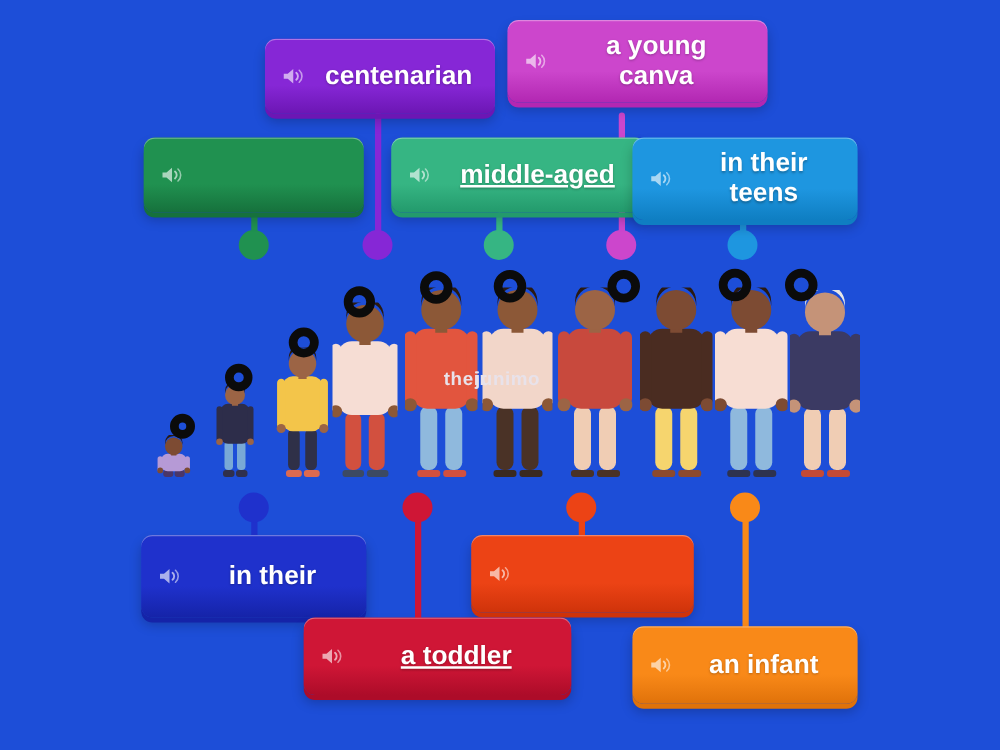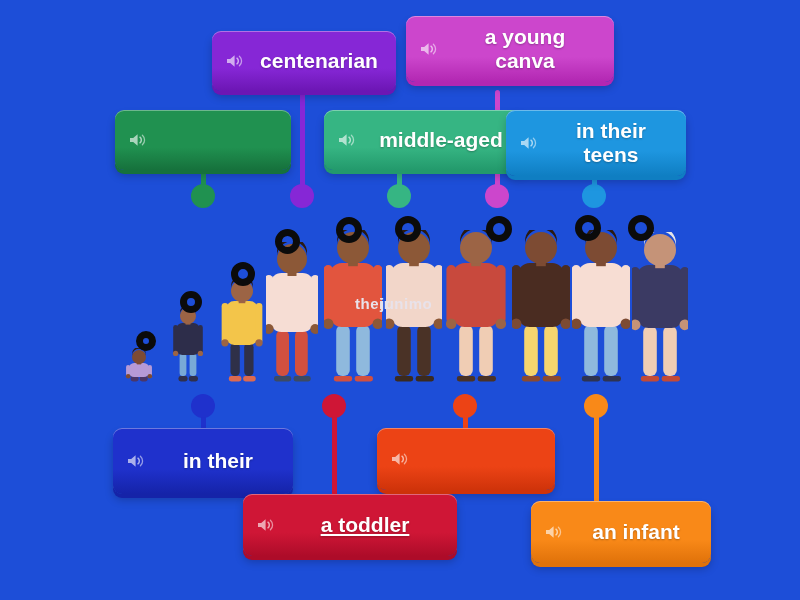--- a/index.html
+++ b/index.html
@@ -302,21 +302,21 @@
       </div>
       <div class="tile" style="left: 115px; top: 110px; width: 176px; height: 60px; background: linear-gradient(rgb(32, 145, 80) 0%, rgb(32, 145, 80) 62%, rgb(22, 113, 60) 100%); box-shadow: rgba(255, 255, 255, 0.35) 0px 1px 0px inset, rgb(22, 113, 60) 0px 4px 0px, rgba(0, 0, 0, 0.22) 0px 6px 9px;">
         <span class="spk">
           <svg viewBox="0 0 18 16">
             <path d="M1 6h3.2L8.6 2.2v11.6L4.2 10H1z" fill="#ffffff"></path>
             <path d="M11 5.2a3.6 3.6 0 0 1 0 5.6" stroke="#ffffff" stroke-width="1.5" fill="none" stroke-linecap="round"></path>
             <path d="M13.4 3.2a6.4 6.4 0 0 1 0 9.6" stroke="#ffffff" stroke-width="1.3" fill="none" stroke-linecap="round" opacity=".85"></path>
           </svg>
         </span>
       </div>
-      <div class="tile" style="left: 324px; top: 110px; width: 204px; height: 60px; background: linear-gradient(rgb(54, 181, 131) 0%, rgb(54, 181, 131) 62%, rgb(35, 154, 108) 100%); box-shadow: rgba(255, 255, 255, 0.35) 0px 1px 0px inset, rgb(35, 154, 108) 0px 4px 0px, rgba(0, 0, 0, 0.22) 0px 6px 9px;">
+      <div class="tile" style="left: 313px; top: 110px; width: 204px; height: 60px; background: linear-gradient(rgb(54, 181, 131) 0%, rgb(54, 181, 131) 62%, rgb(35, 154, 108) 100%); box-shadow: rgba(255, 255, 255, 0.35) 0px 1px 0px inset, rgb(35, 154, 108) 0px 4px 0px, rgba(0, 0, 0, 0.22) 0px 6px 9px; text-decoration: underline;">
         <span class="spk">
           <svg viewBox="0 0 18 16">
             <path d="M1 6h3.2L8.6 2.2v11.6L4.2 10H1z" fill="#ffffff"></path>
             <path d="M11 5.2a3.6 3.6 0 0 1 0 5.6" stroke="#ffffff" stroke-width="1.5" fill="none" stroke-linecap="round"></path>
             <path d="M13.4 3.2a6.4 6.4 0 0 1 0 9.6" stroke="#ffffff" stroke-width="1.3" fill="none" stroke-linecap="round" opacity=".85"></path>
           </svg>
         </span>
         <span class="tile-text"><span>middle-aged</span></span>
       </div>
       <div class="tile" style="left: 506px; top: 110px; width: 180px; height: 66px; background: linear-gradient(rgb(30, 150, 224) 0%, rgb(30, 150, 224) 62%, rgb(15, 126, 194) 100%); box-shadow: rgba(255, 255, 255, 0.35) 0px 1px 0px inset, rgb(15, 126, 194) 0px 4px 0px, rgba(0, 0, 0, 0.22) 0px 6px 9px;">
@@ -351,21 +351,21 @@
       <div class="tile" style="left: 243px; top: 494px; width: 214px; height: 62px; background: linear-gradient(rgb(207, 22, 54) 0%, rgb(207, 22, 54) 62%, rgb(173, 12, 41) 100%); box-shadow: rgba(255, 255, 255, 0.35) 0px 1px 0px inset, rgb(173, 12, 41) 0px 4px 0px, rgba(0, 0, 0, 0.22) 0px 6px 9px; text-decoration: underline;">
         <span class="spk">
           <svg viewBox="0 0 18 16">
             <path d="M1 6h3.2L8.6 2.2v11.6L4.2 10H1z" fill="#ffffff"></path>
             <path d="M11 5.2a3.6 3.6 0 0 1 0 5.6" stroke="#ffffff" stroke-width="1.5" fill="none" stroke-linecap="round"></path>
             <path d="M13.4 3.2a6.4 6.4 0 0 1 0 9.6" stroke="#ffffff" stroke-width="1.3" fill="none" stroke-linecap="round" opacity=".85"></path>
           </svg>
         </span>
         <span class="tile-text"><span>a toddler</span></span>
       </div>
-      <div class="tile" style="left: 506px; top: 501px; width: 180px; height: 62px; background: linear-gradient(rgb(249, 137, 24) 0%, rgb(249, 137, 24) 62%, rgb(224, 114, 10) 100%); box-shadow: rgba(255, 255, 255, 0.35) 0px 1px 0px inset, rgb(224, 114, 10) 0px 4px 0px, rgba(0, 0, 0, 0.22) 0px 6px 9px; margin-left: 25px;">
+      <div class="tile" style="left: 506px; top: 501px; width: 180px; height: 62px; background: linear-gradient(rgb(249, 137, 24) 0%, rgb(249, 137, 24) 62%, rgb(224, 114, 10) 100%); box-shadow: rgba(255, 255, 255, 0.35) 0px 1px 0px inset, rgb(224, 114, 10) 0px 4px 0px, rgba(0, 0, 0, 0.22) 0px 6px 9px;">
         <span class="spk">
           <svg viewBox="0 0 18 16">
             <path d="M1 6h3.2L8.6 2.2v11.6L4.2 10H1z" fill="#ffffff"></path>
             <path d="M11 5.2a3.6 3.6 0 0 1 0 5.6" stroke="#ffffff" stroke-width="1.5" fill="none" stroke-linecap="round"></path>
             <path d="M13.4 3.2a6.4 6.4 0 0 1 0 9.6" stroke="#ffffff" stroke-width="1.3" fill="none" stroke-linecap="round" opacity=".85"></path>
           </svg>
         </span>
         <span class="tile-text"><span>an infant</span></span>
       </div>
     </div>

